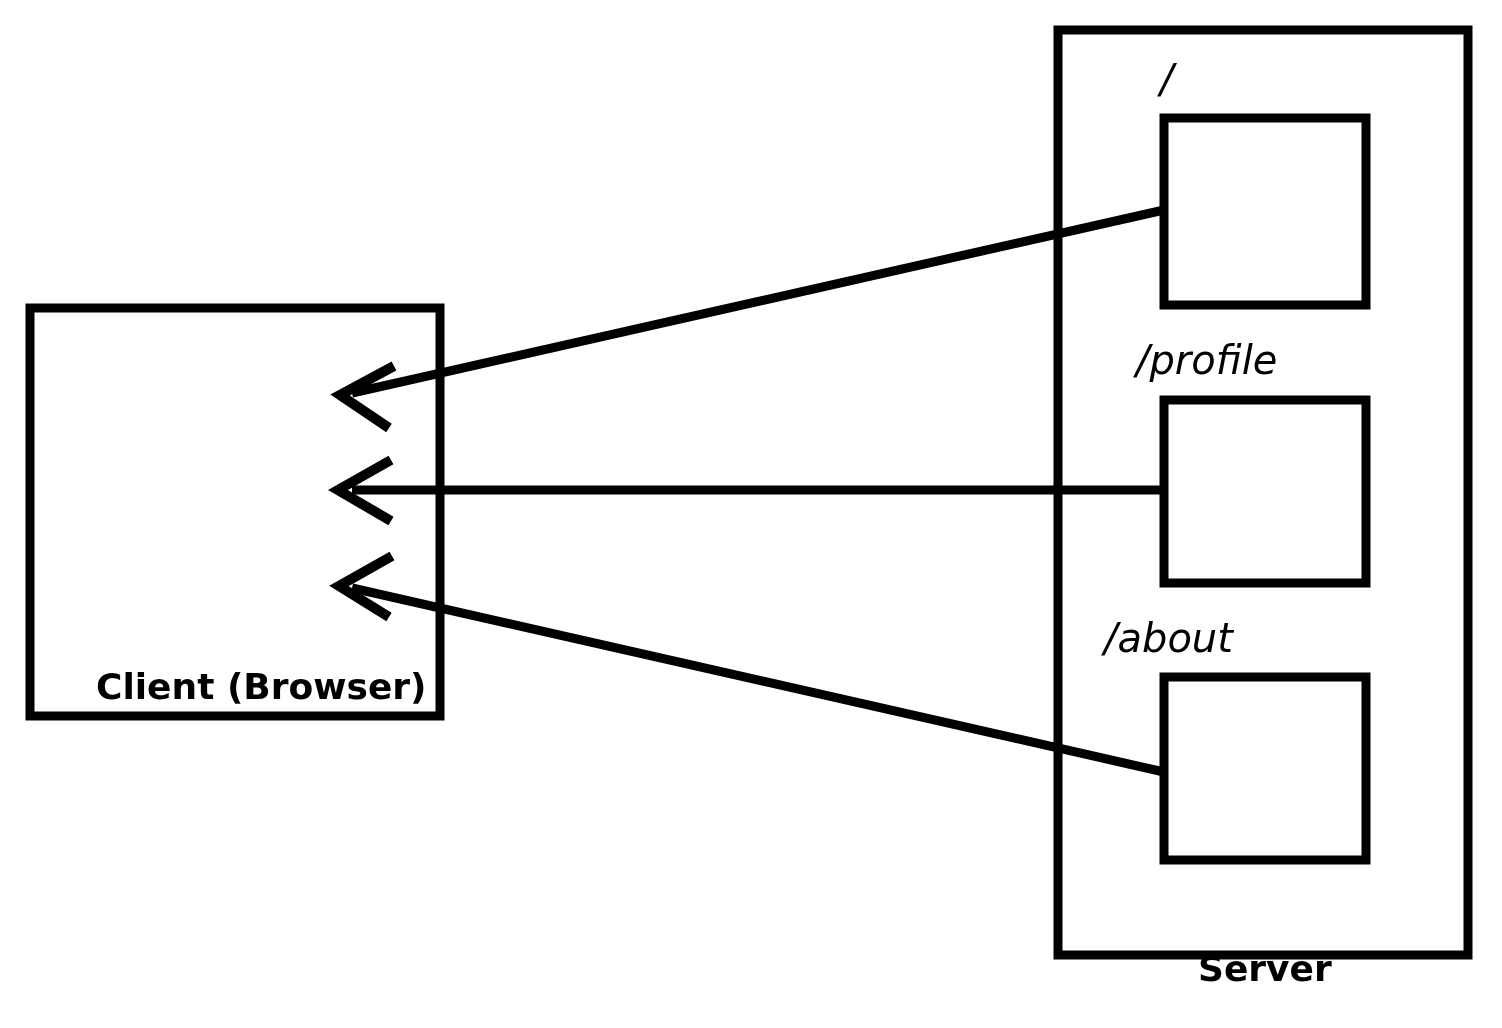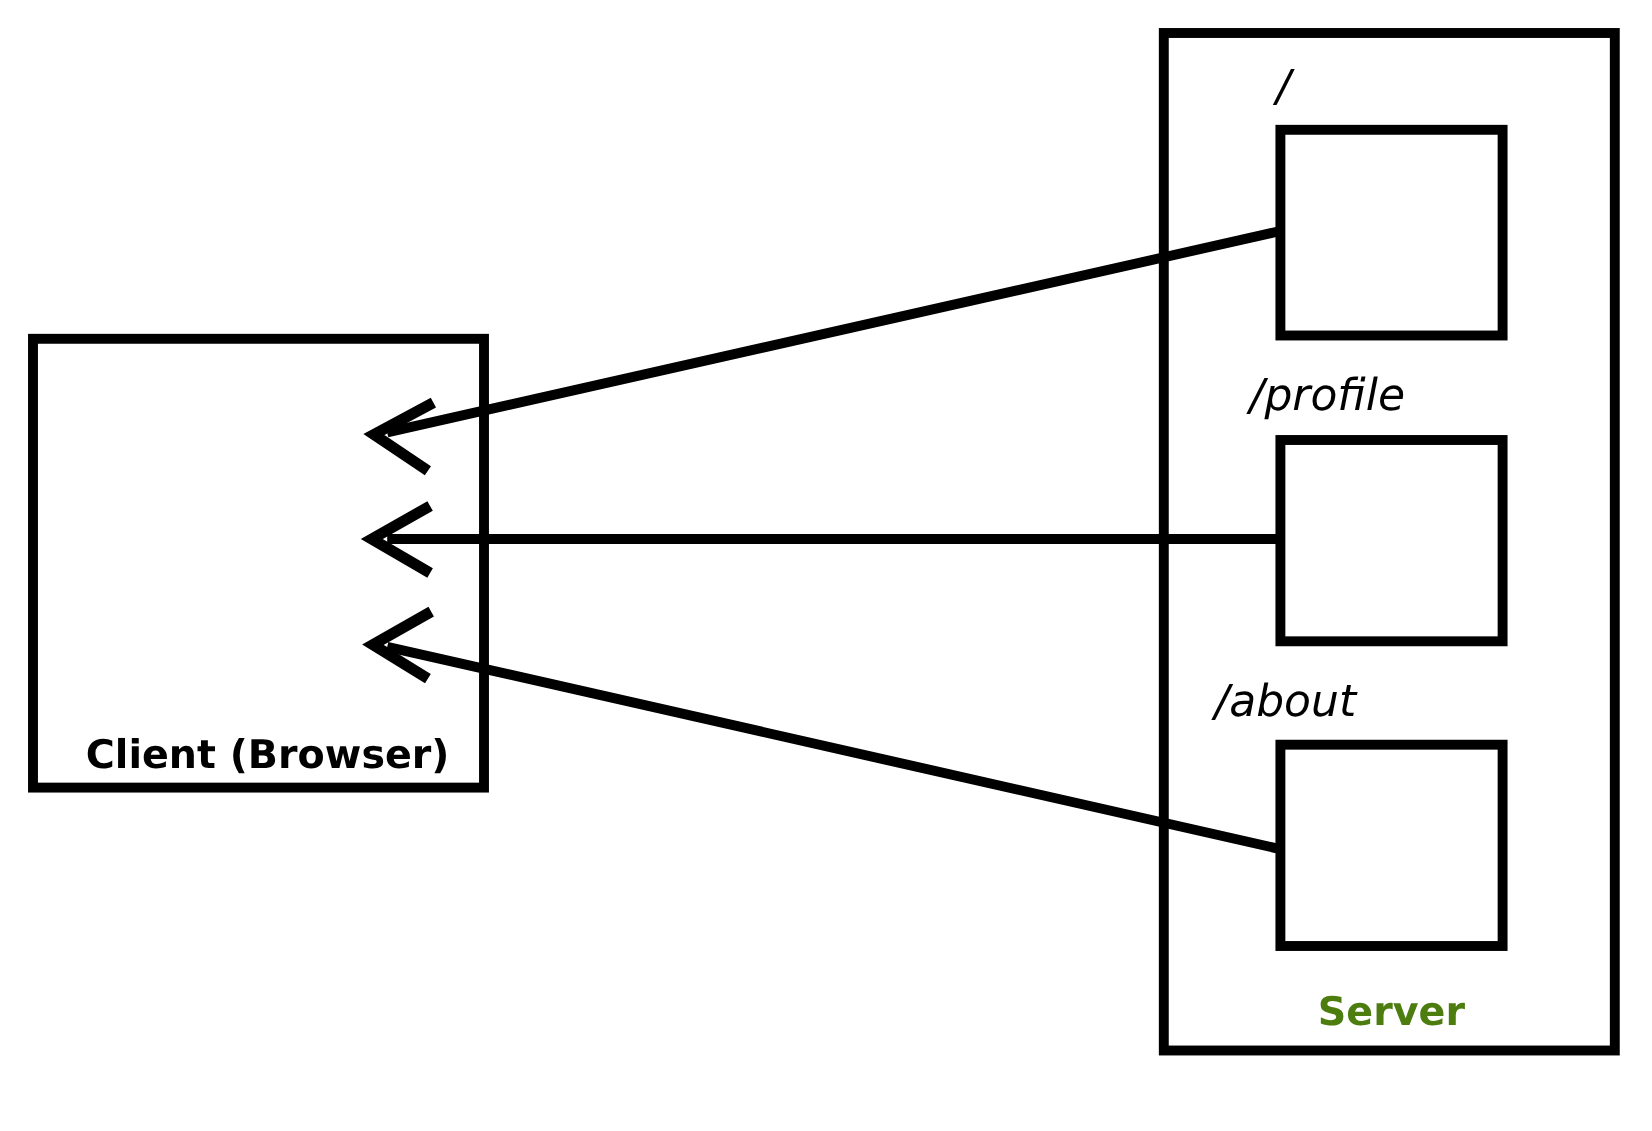--- a/index.html
+++ b/index.html
@@ -34,28 +34,28 @@
     font-weight: 400;
     font-size: 40px;
     color: #000000;
     letter-spacing: 0px;
   }
   .container-label {
     font-weight: bold;
     font-size: 36px;
   }
   #client-label {
-    left: 78px;
+    left: 96px;
     top: 666px;
     color: #000000;
   }
   #server-label {
     left: 1198px;
-    top: 900px;
-    color: #4d7c0f;
+    top: 948px;
+    color: #000000;
   }
   #label-root {
     left: 1160px;
     top: 56px;
   }
   #label-profile {
     left: 1136px;
     top: 337px;
   }
   #label-about {

